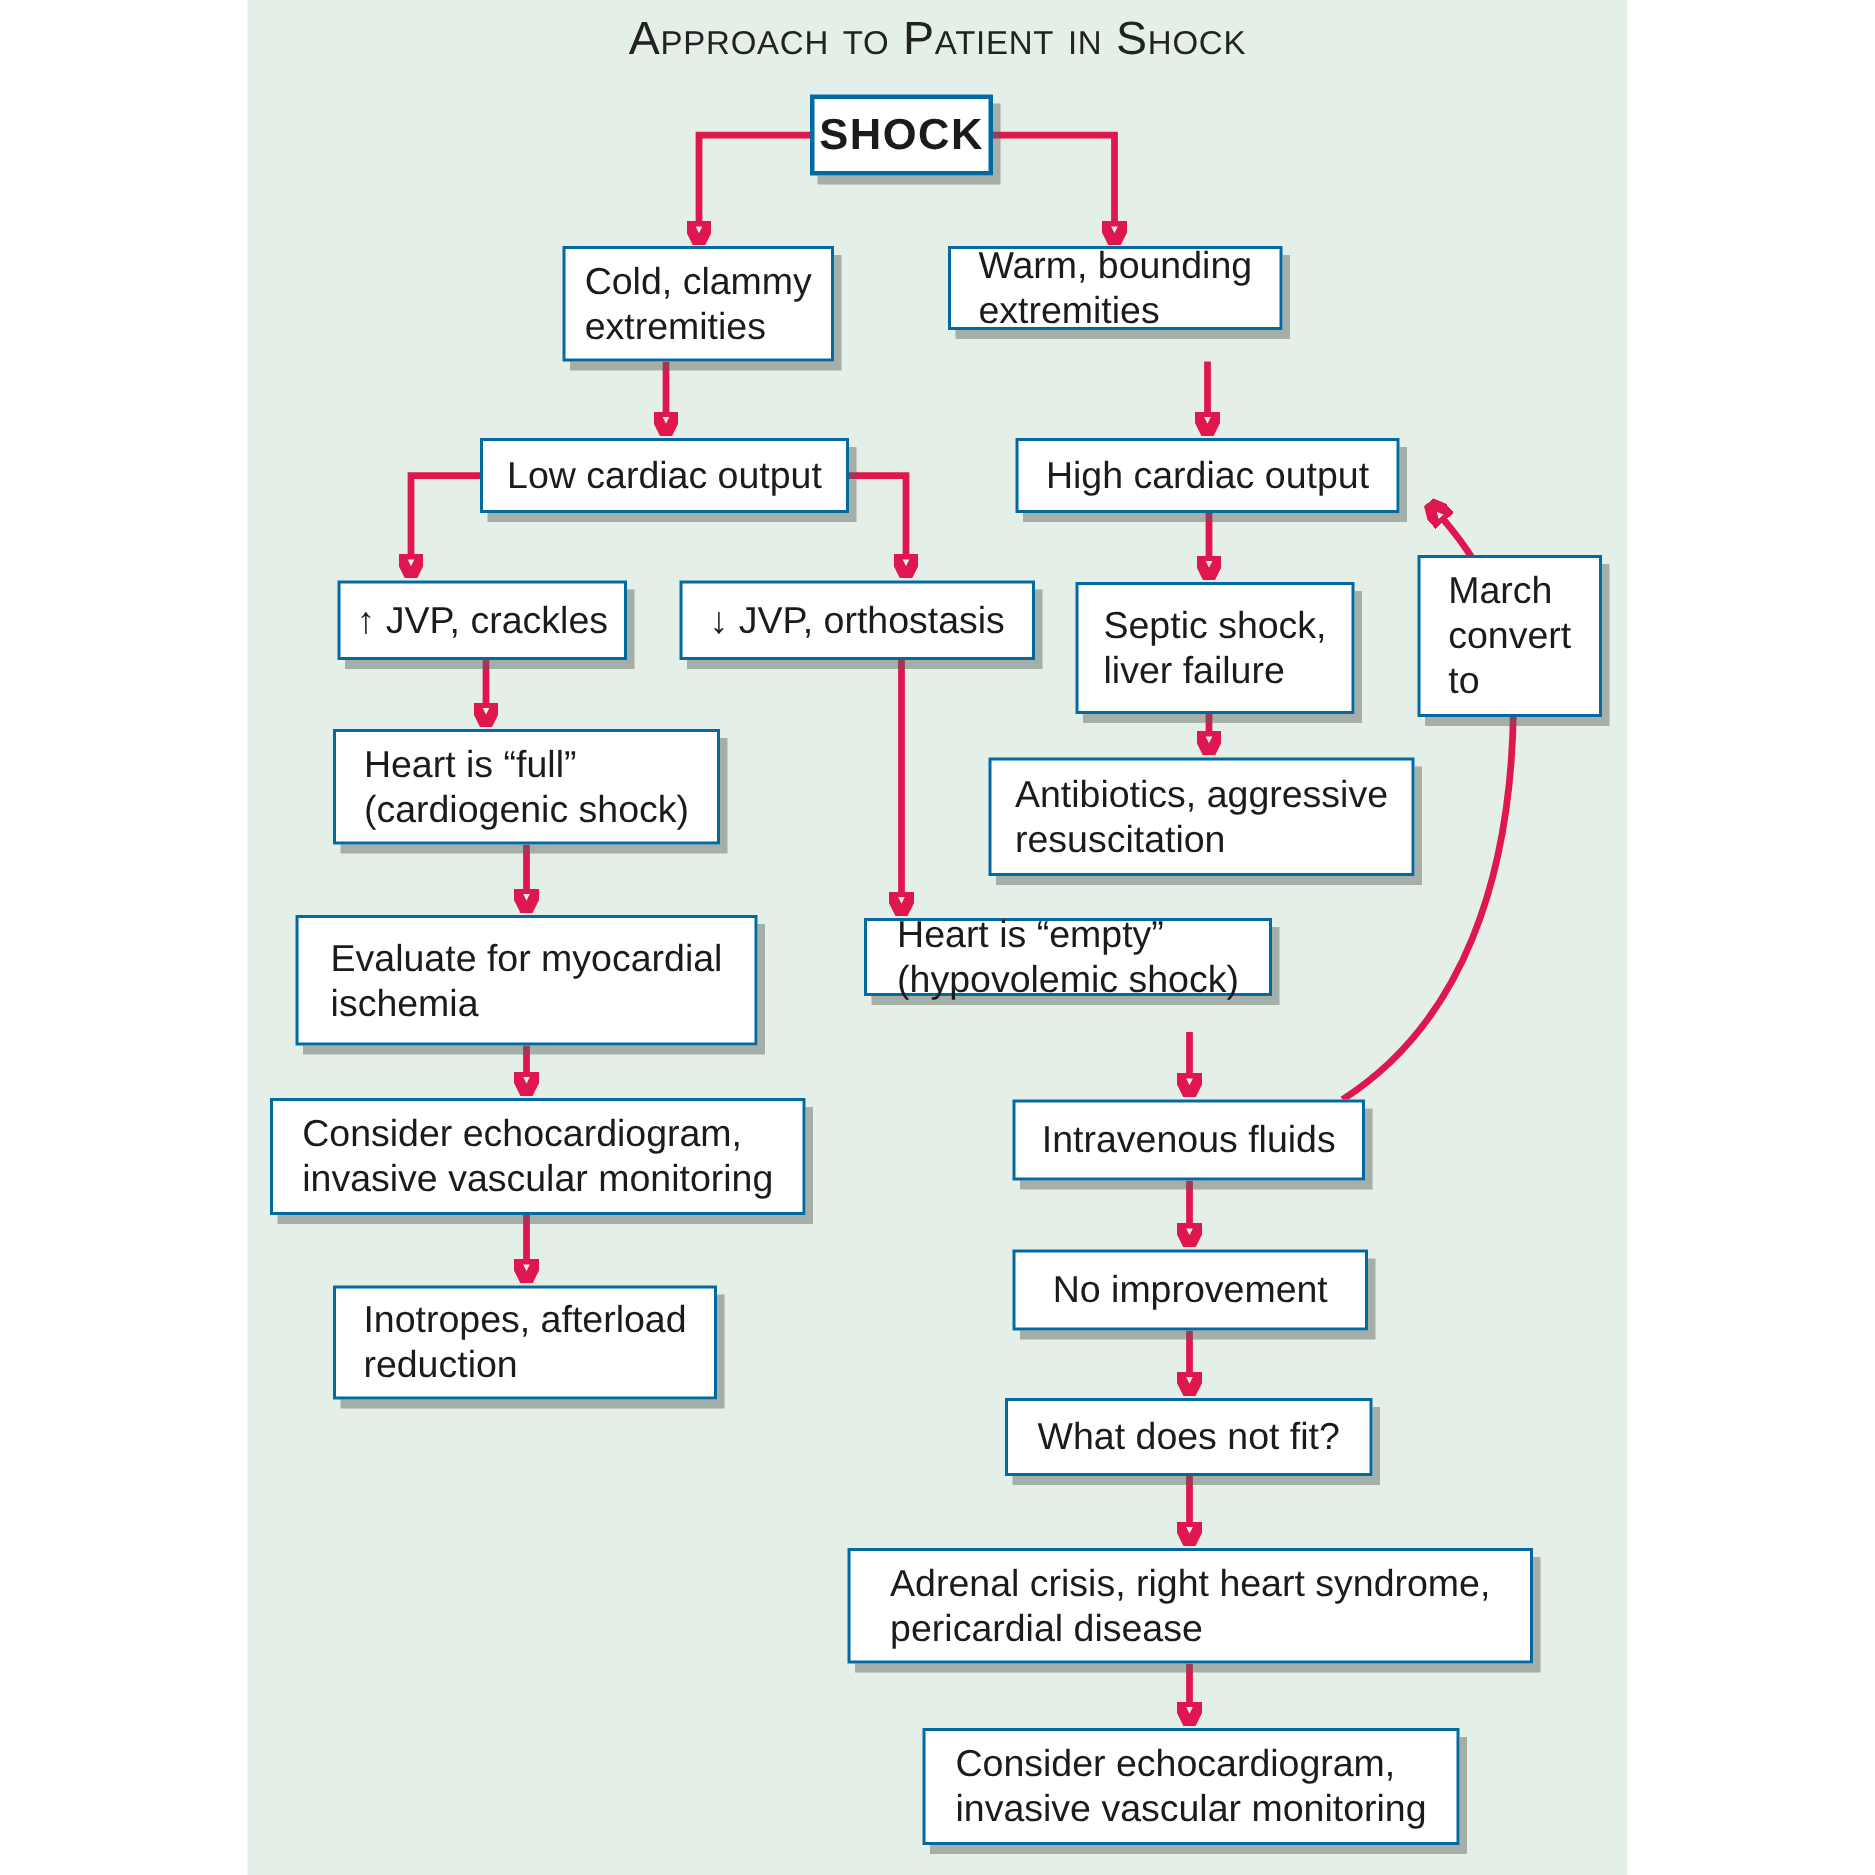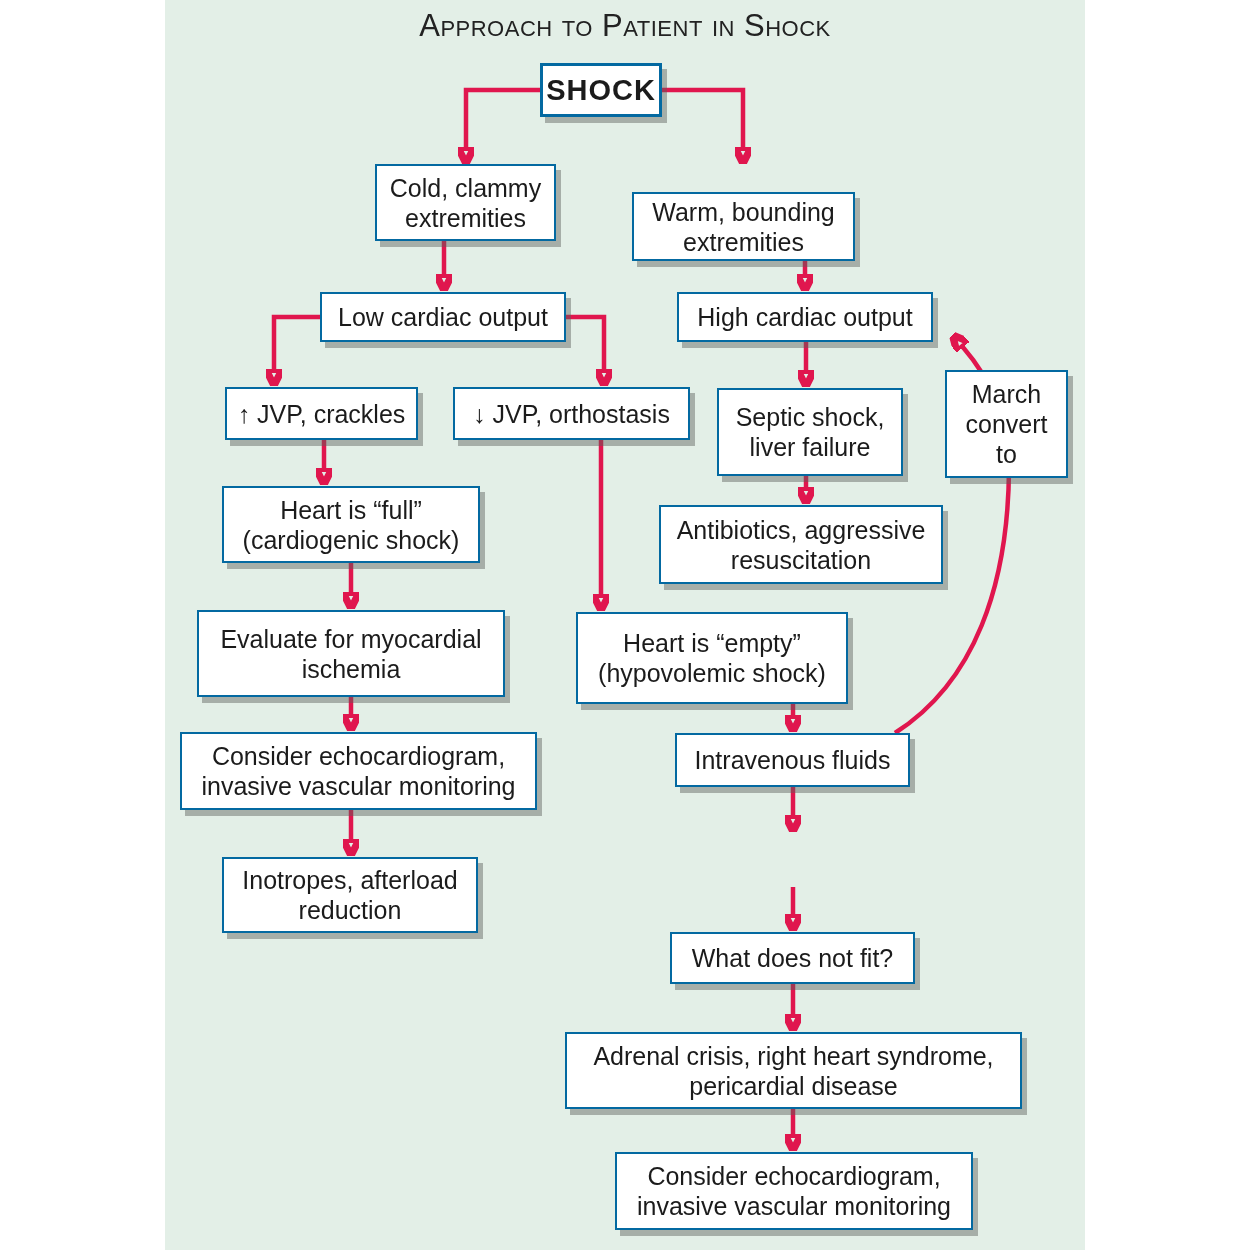--- a/index.html
+++ b/index.html
@@ -16,21 +16,21 @@
     text-align:center;font-size:31px;font-weight:normal;
     font-variant:small-caps;letter-spacing:0.5px;color:#222;
   }
   svg.arrows{position:absolute;left:0;top:0;z-index:1;}
   svg.arrows path{stroke:#e0164e;stroke-width:4.5;fill:none;}
   .node{
     position:absolute;z-index:2;box-sizing:border-box;
     background:#ffffff;border:2px solid #0369a1;
     box-shadow:5px 6px 0 rgba(90,95,90,0.45);
     display:flex;align-items:center;justify-content:center;
-    text-align:center;white-space:pre-line;
+    text-align:left;white-space:pre-line;
     font-size:25px;line-height:1.2;padding:2px 4px;
   }
   .node.root{font-weight:bold;font-size:29px;letter-spacing:1px;border-width:3px;}
 </style>
 </head>
 <body>
 
 <div class="stage">
 
   <div class="panel"></div>
@@ -62,21 +62,21 @@
     <path d="M793 984 V1016" marker-end="url(#ah)"></path>
     <path d="M793 1109 V1136" marker-end="url(#ah)"></path>
     <path d="M895 733 C975 682 1008 585 1009 470 C1009 420 993 382 962 346" marker-end="url(#ah)"></path>
   </svg>
 
   <div class="node root" style="left:540px;top:63px;width:122px;height:54px;">SHOCK</div>
 
   <div class="node" style="left:375px;top:164px;width:181px;height:77px;">Cold, clammy
 extremities</div>
 
-  <div class="node" style="left:632px;top:164px;width:223px;height:69px;margin-top:28px;">Warm, bounding
+  <div class="node" style="left:632px;top:164px;width:223px;height:56px;">Warm, bounding
 extremities</div>
 
   <div class="node" style="left:320px;top:292px;width:246px;height:50px;">Low cardiac output</div>
 
   <div class="node" style="left:677px;top:292px;width:256px;height:50px;">High cardiac output</div>
 
   <div class="node" style="left:225px;top:387px;width:193px;height:53px;">↑ JVP, crackles</div>
 
   <div class="node" style="left:453px;top:387px;width:237px;height:53px;">↓ JVP, orthostasis</div>
 
@@ -89,31 +89,32 @@
 
   <div class="node" style="left:222px;top:486px;width:258px;height:77px;">Heart is “full”
 (cardiogenic shock)</div>
 
   <div class="node" style="left:659px;top:505px;width:284px;height:79px;">Antibiotics, aggressive
 resuscitation</div>
 
   <div class="node" style="left:197px;top:610px;width:308px;height:87px;">Evaluate for myocardial
 ischemia</div>
 
-  <div class="node" style="left:576px;top:612px;width:272px;height:92px;">Heart is “empty”
+  <div class="node" style="left:576px;top:612px;width:272px;height:52px;">Heart is “empty”
 (hypovolemic shock)</div>
 
   <div class="node" style="left:180px;top:732px;width:357px;height:78px;">Consider echocardiogram,
 invasive vascular monitoring</div>
 
   <div class="node" style="left:675px;top:733px;width:235px;height:54px;">Intravenous fluids</div>
 
   <div class="node" style="left:222px;top:857px;width:256px;height:76px;">Inotropes, afterload
 reduction</div>
 
+  <div class="node" style="left:675px;top:833px;width:237px;height:54px;">No improvement</div>
 
   <div class="node" style="left:670px;top:932px;width:245px;height:52px;">What does not fit?</div>
 
   <div class="node" style="left:565px;top:1032px;width:457px;height:77px;">Adrenal crisis, right heart syndrome,
 pericardial disease</div>
 
   <div class="node" style="left:615px;top:1152px;width:358px;height:78px;">Consider echocardiogram,
 invasive vascular monitoring</div>
 
 </div>

